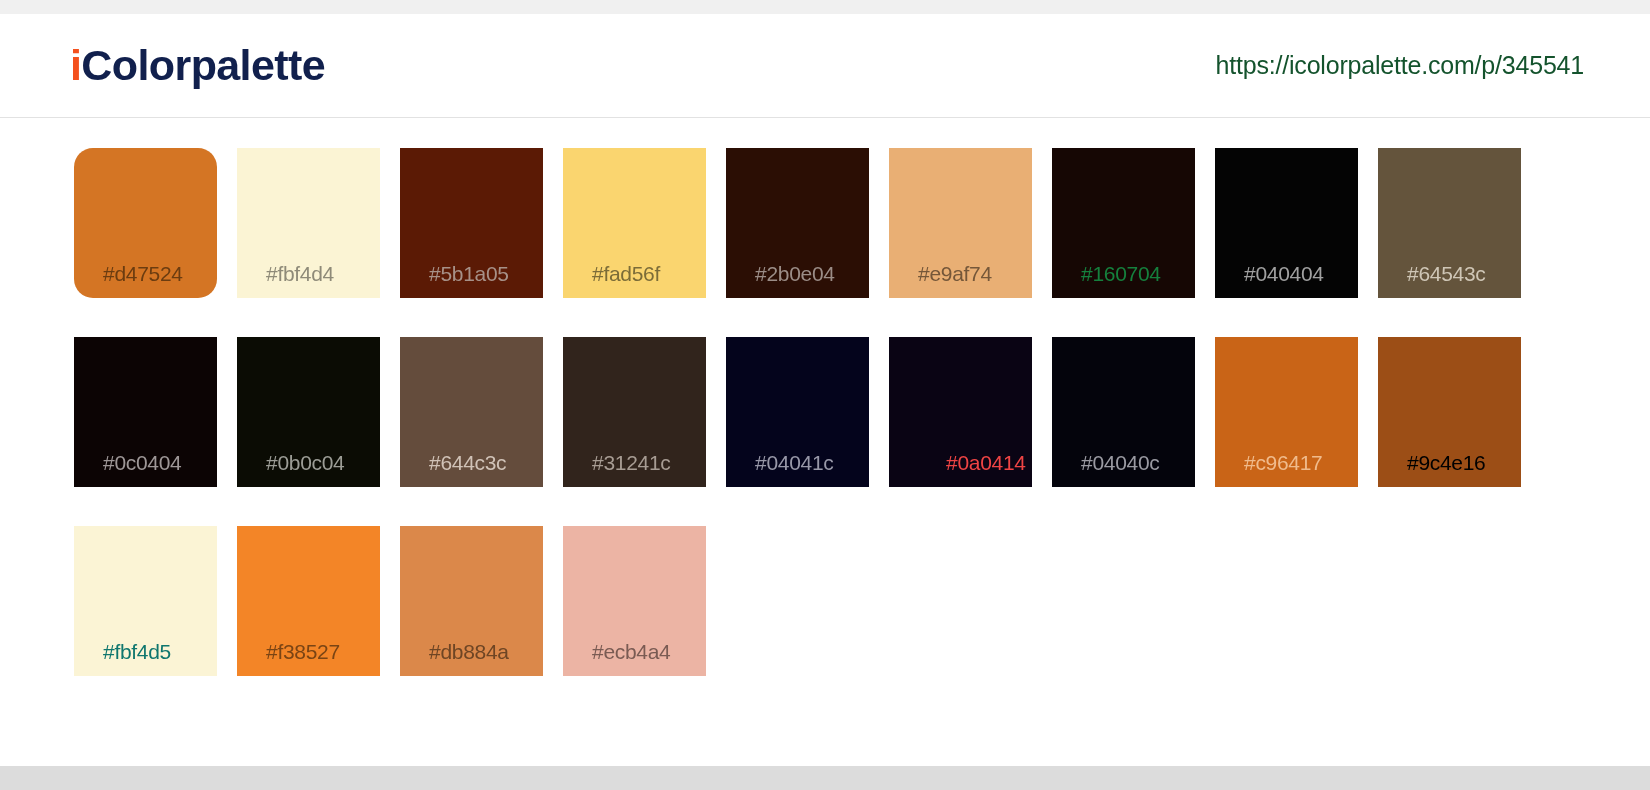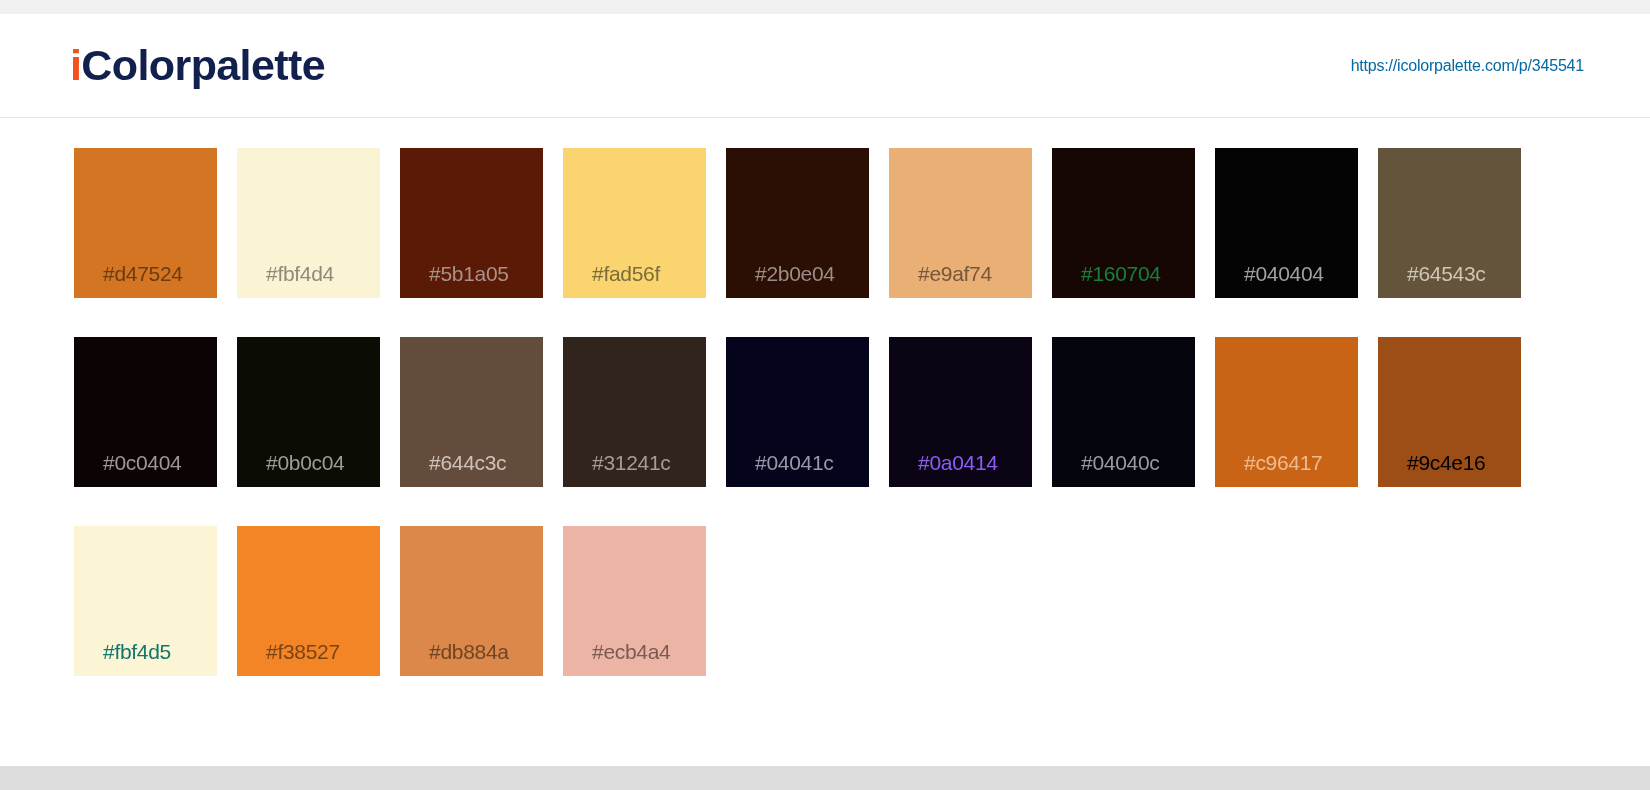--- a/index.html
+++ b/index.html
@@ -50,22 +50,22 @@
     display: flex;
     align-items: baseline;
   }
   .logo-i {
     color: #f4511e;
   }
   .logo-rest {
     color: #11204d;
   }
   .header-url {
-    font-size: 16px;
-    color: #0369a1;
+    font-size: 25px;
+    color: #14532d;
     letter-spacing: -0.2px;
     white-space: nowrap;
   }
 
   
   .palette-body {
     flex: 1 1 auto;
     background: #ffffff;
     padding: 30px 0 0 74px;
     box-sizing: border-box;
@@ -111,21 +111,21 @@
   <div class="header">
     <div class="logo">
       <span class="logo-i">i</span>
         <span class="logo-rest">Colorpalette</span>
     </div>
     <div class="header-url">https://icolorpalette.com/p/345541</div>
   </div>
 
   <div class="palette-body">
       <div class="swatch-row">
-        <div class="swatch" style="background: rgb(212, 117, 36);">
+        <div class="swatch" style="background: rgb(212, 117, 36); border-radius: 19px;">
           <span class="swatch-label" style="color: rgb(107, 60, 16);">#d47524</span>
         </div>
         <div class="swatch" style="background: rgb(251, 244, 212);">
           <span class="swatch-label" style="color: rgb(142, 138, 120);">#fbf4d4</span>
         </div>
         <div class="swatch" style="background: rgb(91, 26, 5);">
           <span class="swatch-label" style="color: rgb(167, 145, 136);">#5b1a05</span>
         </div>
         <div class="swatch" style="background: rgb(250, 213, 111);">
           <span class="swatch-label" style="color: rgb(123, 108, 56);">#fad56f</span>
@@ -156,21 +156,21 @@
         <div class="swatch" style="background: rgb(100, 76, 60);">
           <span class="swatch-label" style="color: rgb(208, 194, 183);">#644c3c</span>
         </div>
         <div class="swatch" style="background: rgb(49, 36, 28);">
           <span class="swatch-label" style="color: rgb(167, 156, 147);">#31241c</span>
         </div>
         <div class="swatch" style="background: rgb(4, 4, 28);">
           <span class="swatch-label" style="color: rgb(152, 152, 168);">#04041c</span>
         </div>
         <div class="swatch" style="background: rgb(10, 4, 20);">
-          <span class="swatch-label" style="color: #8b5cf6;">#0a0414</span>
+          <span class="swatch-label" style="color: #ef4444; margin-left: 28px;">#0a0414</span>
         </div>
         <div class="swatch" style="background: rgb(4, 4, 12);">
           <span class="swatch-label" style="color: rgb(154, 154, 162);">#04040c</span>
         </div>
         <div class="swatch" style="background: rgb(201, 100, 23);">
           <span class="swatch-label" style="color: rgb(240, 187, 140);">#c96417</span>
         </div>
         <div class="swatch" style="background: rgb(156, 78, 22);">
           <span class="swatch-label" style="color: #000000;">#9c4e16</span>
         </div>

